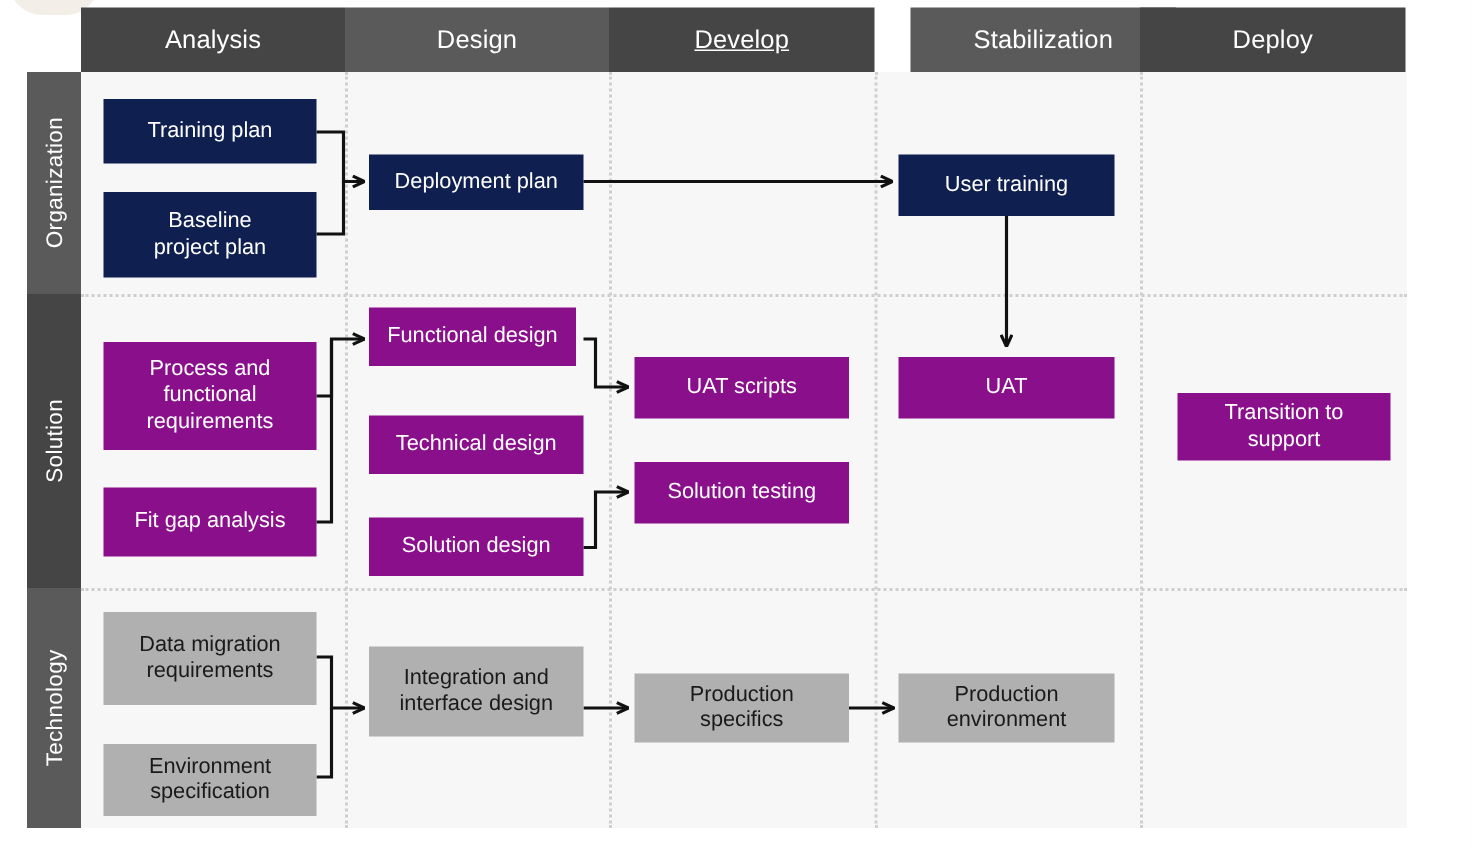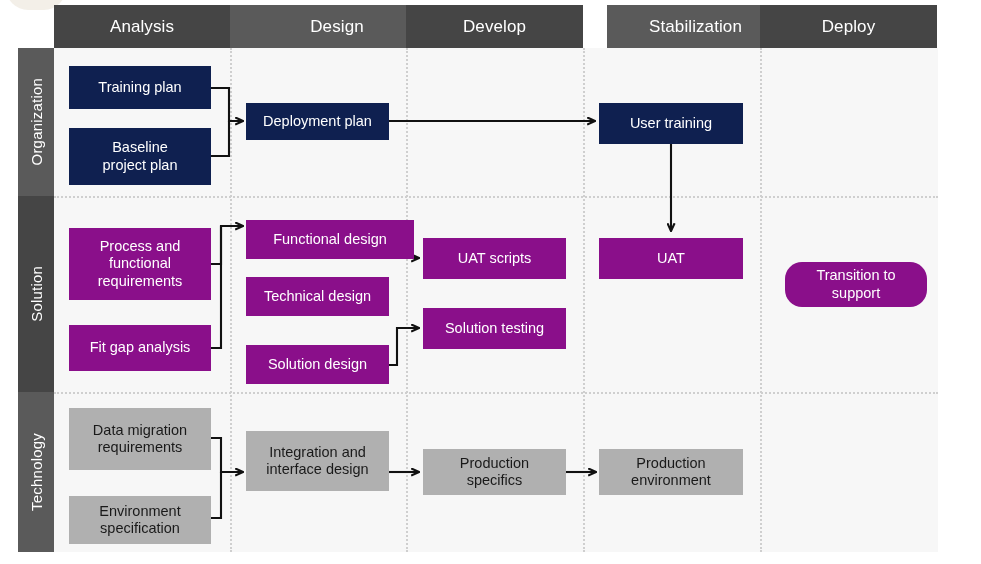--- a/index.html
+++ b/index.html
@@ -42,22 +42,22 @@
 </head>
 <body>
 
 <div id="canvas">
 
   <div class="corner-arc"></div>
 
   <div class="grid-bg"></div>
 
   <div class="colhdr dark" style="left:54px;width:176px;">Analysis</div>
-  <div class="colhdr light" style="left:230px;width:176px;padding-left:19px;">Design</div>
-  <div class="colhdr dark" style="left:406px;width:177px;">Develop</div>
+  <div class="colhdr light" style="left:230px;width:176px;">Design</div>
+  <div class="colhdr dark" style="left:406px;width:177px;text-decoration:underline;">Develop</div>
   <div class="colhdr light" style="left:583px;width:177px;margin-left:24px;">Stabilization</div>
   <div class="colhdr dark" style="left:760px;width:177px;">Deploy</div>
 
   <div class="rowlbl light" style="top:48px;height:148px;">
       <span>Organization</span>
     </div>
   <div class="rowlbl dark" style="top:196px;height:196px;">
       <span>Solution</span>
     </div>
   <div class="rowlbl light" style="top:392px;height:160px;">
@@ -103,27 +103,27 @@
     <line x1="566" y1="472" x2="596" y2="472" marker-end="url(#ah)"></line>
   </svg>
 
   <div class="node navy" style="left:69px;top:66px;width:142px;height:43px;">Training plan</div>
   <div class="node navy" style="left:69px;top:128px;width:142px;height:57px;">Baseline<br>project plan</div>
   <div class="node navy" style="left:246px;top:103px;width:143px;height:37px;">Deployment plan</div>
   <div class="node navy" style="left:599px;top:103px;width:144px;height:41px;">User training</div>
 
   <div class="node purple" style="left:69px;top:228px;width:142px;height:72px;">Process and<br>functional<br>requirements</div>
   <div class="node purple" style="left:69px;top:325px;width:142px;height:46px;">Fit gap analysis</div>
-  <div class="node purple" style="left:246px;top:220px;width:168px;height:39px;">Functional design</div>
+  <div class="node purple" style="left:246px;top:205px;width:138px;height:39px;">Functional design</div>
   <div class="node purple" style="left:246px;top:277px;width:143px;height:39px;">Technical design</div>
   <div class="node purple" style="left:246px;top:345px;width:143px;height:39px;">Solution design</div>
   <div class="node purple" style="left:423px;top:238px;width:143px;height:41px;">UAT scripts</div>
   <div class="node purple" style="left:423px;top:308px;width:143px;height:41px;">Solution testing</div>
   <div class="node purple" style="left:599px;top:238px;width:144px;height:41px;">UAT</div>
-  <div class="node purple" style="left:785px;top:262px;width:142px;height:45px;border-radius:17px;">Transition to<br>support</div>
+  <div class="node purple" style="left:785px;top:262px;width:142px;height:45px;">Transition to<br>support</div>
 
   <div class="node gray" style="left:69px;top:408px;width:142px;height:62px;">Data migration<br>requirements</div>
   <div class="node gray" style="left:69px;top:496px;width:142px;height:48px;">Environment<br>specification</div>
   <div class="node gray" style="left:246px;top:431px;width:143px;height:60px;">Integration and<br>interface design</div>
   <div class="node gray" style="left:423px;top:449px;width:143px;height:46px;">Production<br>specifics</div>
   <div class="node gray" style="left:599px;top:449px;width:144px;height:46px;">Production<br>environment</div>
 
 </div>
 
 </body></html>

